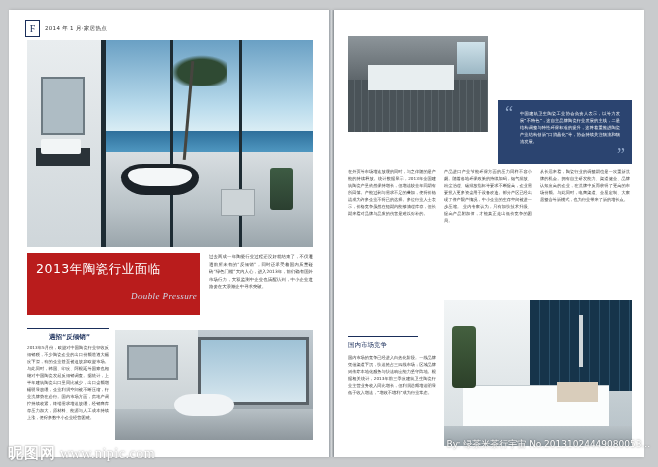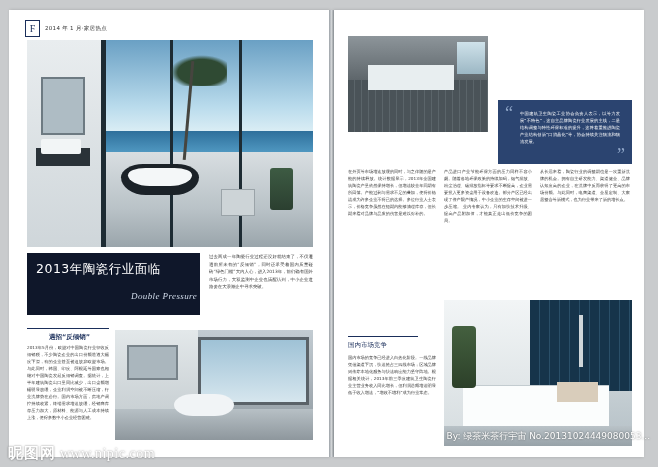--- a/index.html
+++ b/index.html
@@ -66,21 +66,21 @@
   .hero .palm-leaf{position:absolute;left:48%;top:6%;width:22%;height:16%;
     background:radial-gradient(ellipse at 60% 60%, #2f4a33 0%, #2f4a33 45%, rgba(0,0,0,0) 60%);}
   .hero .stool{position:absolute;left:68%;top:72%;width:11%;height:12%;
     background:#cdd4d7;border:1px solid #9aa3a8;}
   .hero .plant{position:absolute;left:85%;top:62%;width:8%;height:20%;
     background:linear-gradient(#3d5b43,#2b3f30);border-radius:3px;}
 
   
   .titleblock{
     position:absolute;left:18px;top:243px;width:173px;height:62px;
-    background:#0f172a;color:#fff;
+    background:#b91c1c;color:#fff;
   }
   .tb-line1{
     position:absolute;left:9px;top:8px;font-size:12.5px;letter-spacing:.5px;
     font-family:"DejaVu Sans", sans-serif;
   }
   .tb-line2{
     position:absolute;left:9px;top:30px;font-size:17px;font-weight:bold;letter-spacing:1px;
   }
   .tb-line3{
     position:absolute;left:104px;top:38px;font-size:9px;color:#cfd9e8;
@@ -183,21 +183,21 @@
     background:#d9cdbb;}
 
   
   .wm{
     position:absolute;left:8px;bottom:4px;display:flex;align-items:baseline;gap:4px;
     color:#ffffff;text-shadow:0 0 2px rgba(0,0,0,.55);
   }
   .wm-cn{font-size:15px;font-weight:bold;letter-spacing:1px;}
   .wm-url{font-size:14px;font-family:"Liberation Serif", serif;letter-spacing:.5px;}
   .wm-right{
-    position:absolute;right:8px;bottom:24px;color:#ffffff;font-size:9px;
+    position:absolute;right:8px;bottom:16px;color:#ffffff;font-size:9px;
     text-shadow:0 0 2px rgba(0,0,0,.55);
   }
   .gutter{
     position:absolute;left:329px;top:10px;width:5px;height:447px;
     background:linear-gradient(90deg,#9aa0a5,#d7dadd,#9aa0a5);
   }
 </style>
 </head>
 <body>
 

